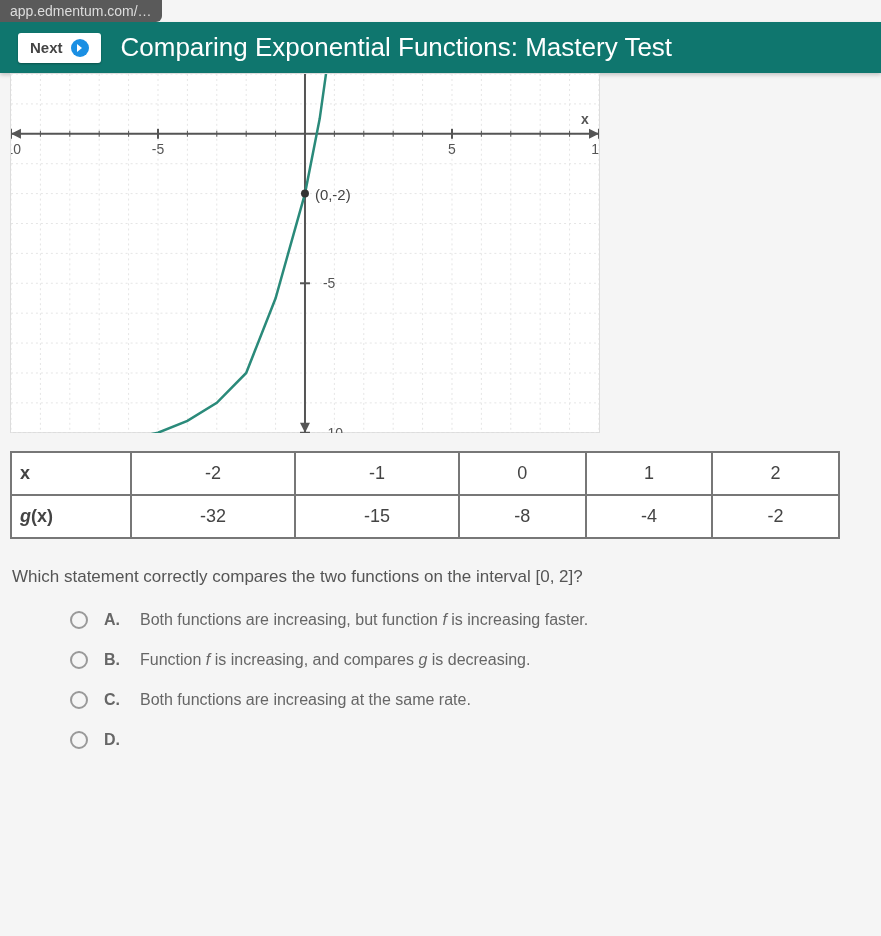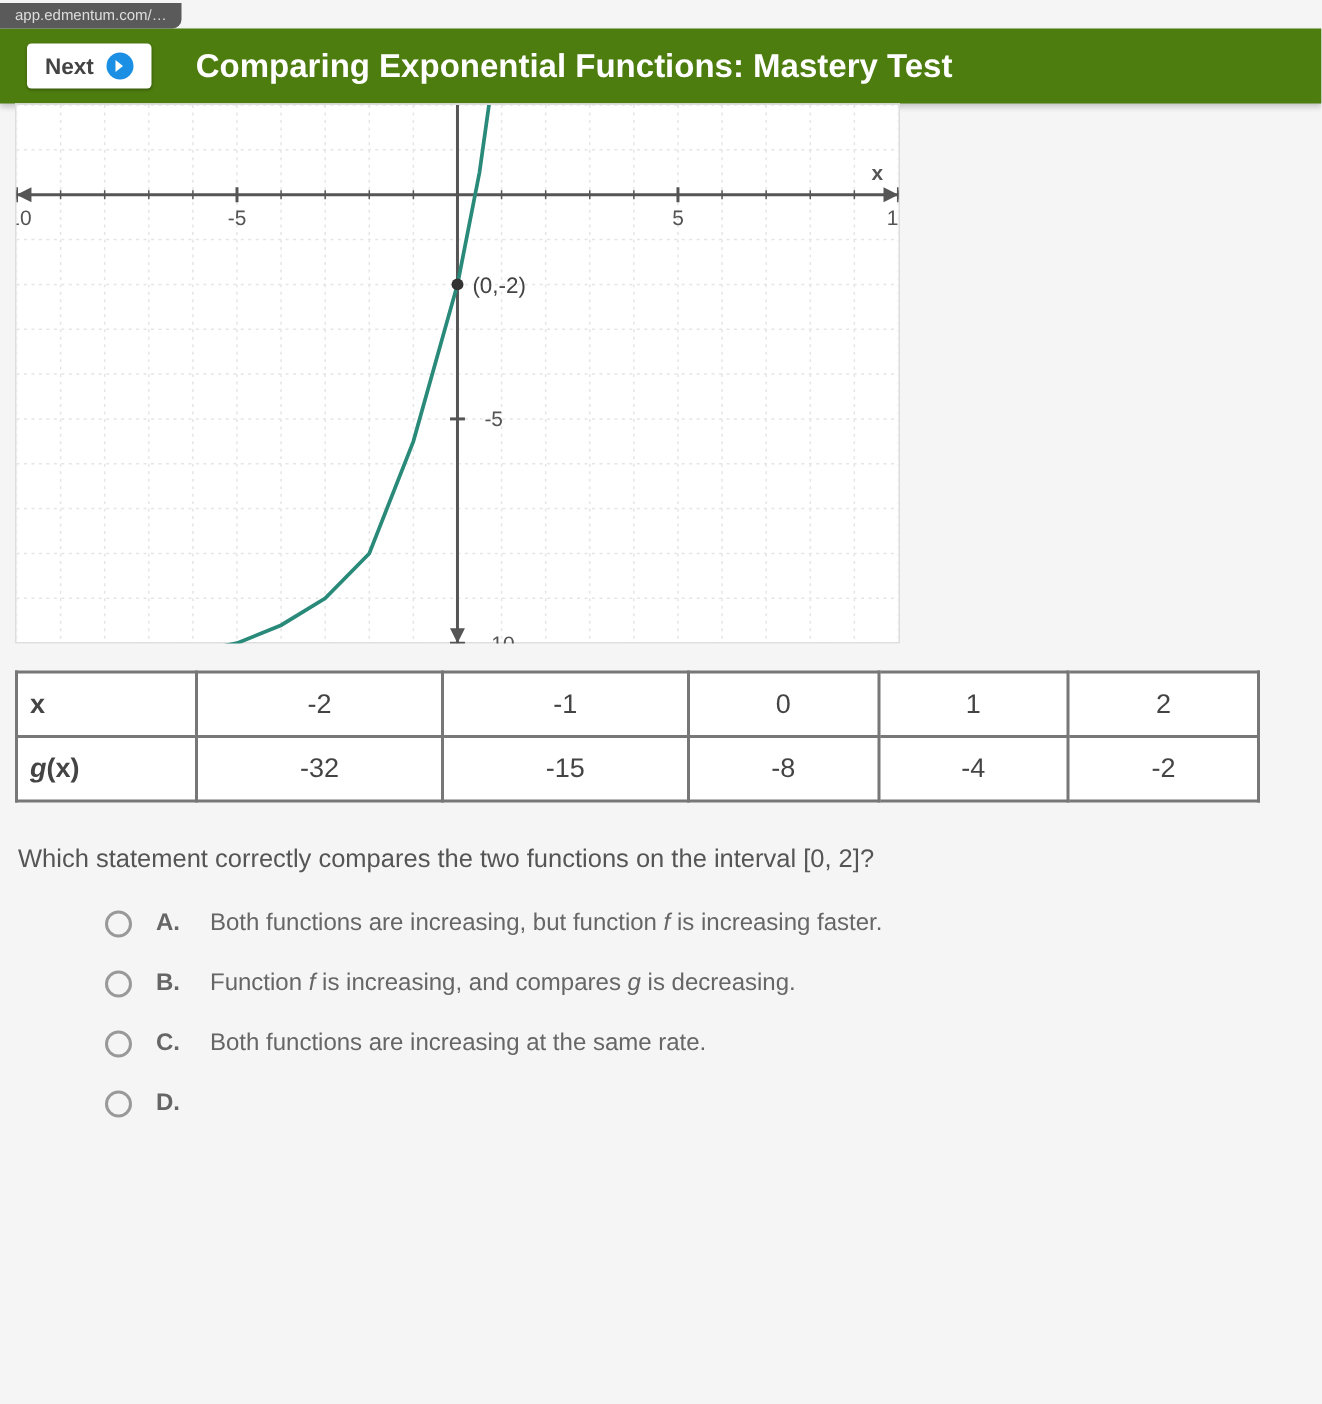--- a/index.html
+++ b/index.html
@@ -6,27 +6,27 @@
   body {
     font-family: Arial, Helvetica, sans-serif;
     background: #f5f5f5;
     width: 881px;
     color: #333;
   }
   .url-bar {
     background: #5a5a5a;
     color: #ddd;
     padding: 3px 10px;
-    font-size: 10px;
+    font-size: 14px;
     border-radius: 0 0 6px 0;
     display: inline-block;
     text-align: center;
   }
   .header-bar {
-    background: #4d7c0f;
+    background: #0f766e;
     color: #fff;
     display: flex;
     align-items: center;
     padding: 10px 18px;
     box-shadow: 0 2px 4px rgba(0,0,0,0.2);
   }
   .next-btn {
     background: #fff;
     color: #444;
     border-radius: 3px;
@@ -43,23 +43,23 @@
     width: 18px; height: 18px;
     background: #1a8fe3;
     border-radius: 50%;
     display: flex;
     align-items: center;
     justify-content: center;
     color: #fff;
     font-size: 11px;
   }
   .header-title {
-    margin-left: 30px;
-    font-size: 22px;
-    font-weight: bold;
+    margin-left: 20px;
+    font-size: 26px;
+    font-weight: normal;
   }
   .content { padding: 0 10px 20px 10px; }
 
   .graph-wrap {
     width: 590px;
     height: 360px;
     background: #fff;
     border: 1px solid #ddd;
     position: relative;
     margin: 0 0 18px 0;

